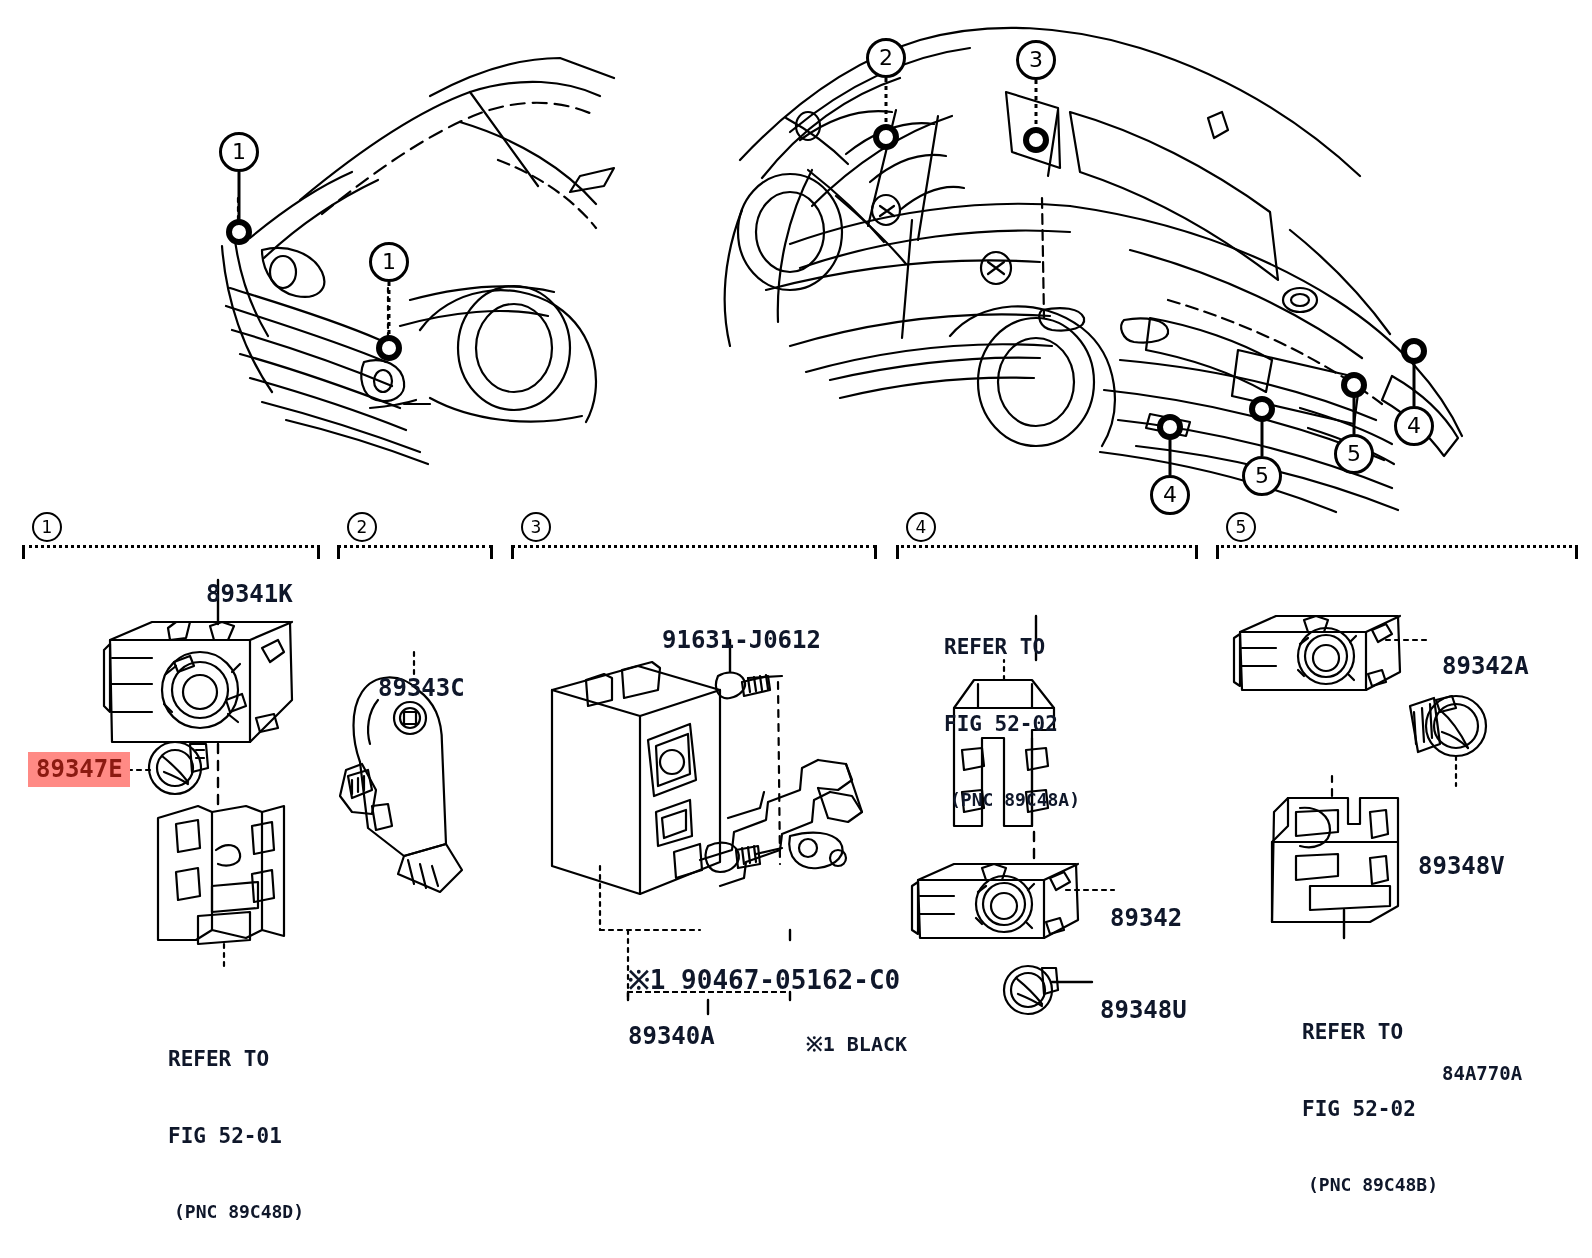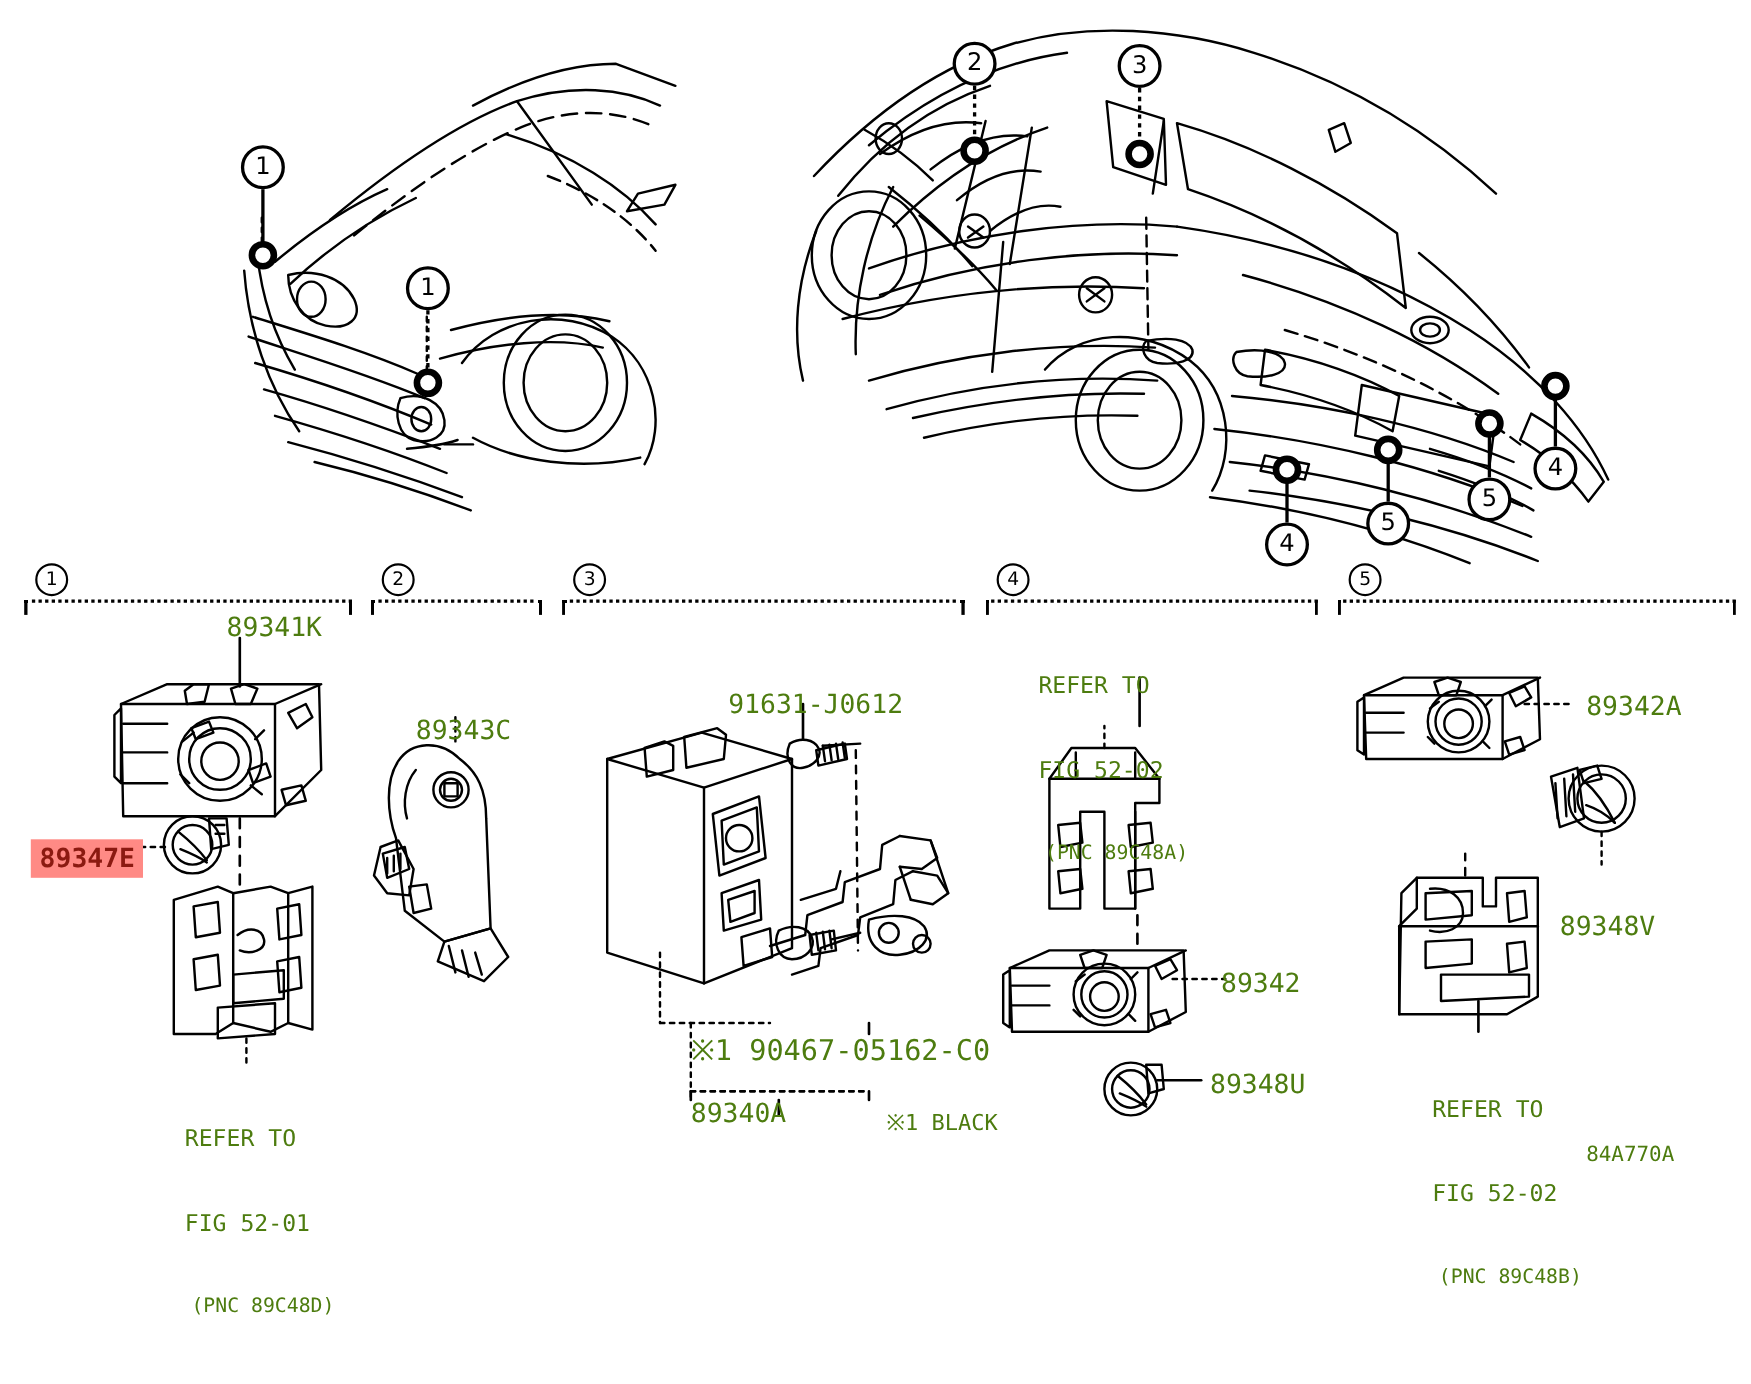--- a/index.html
+++ b/index.html
@@ -22,45 +22,45 @@
     position: absolute;
     left: 0; top: 0;
     width: 1592px; height: 1258px;
     pointer-events: none;
   }
 
   
   .lbl {
     position: absolute;
     font-family: "DejaVu Sans Mono", monospace;
-    font-weight: normal;
-    color: #4d7c0f;
+    font-weight: bold;
+    color: #0f172a;
     white-space: pre;
     letter-spacing: 0px;
     line-height: 1.22;
+    margin-top: 24px;
   }
   .pn      { font-size: 24px; }
   .pn-sm   { font-size: 26px; }
   .refer   { font-size: 21px; }
   .refer-s { font-size: 18px; }
   .note    { font-size: 20px; }
   .diagid  { font-size: 19px; }
 
   
   .hl {
     position: absolute;
     background: #ff8a85;
     color: #8b1a11;
     font-family: "DejaVu Sans Mono", monospace;
     font-weight: bold;
     font-size: 24px;
     padding: 5px 7px 6px 8px;
     white-space: pre;
     line-height: 1;
-    margin-top: 11px;
   }
 
   
   .circnum {
     position: absolute;
     width: 30px; height: 30px;
     border: 2px solid #000;
     border-radius: 50%;
     background: #fff;
     font-family: "DejaVu Sans", sans-serif;
@@ -507,21 +507,21 @@
   <div class="hl" style="left:28px;top:752px">89347E</div>
 
   <div class="lbl refer" style="left:168px;top:972px">
     <div>REFER TO</div>
     <div>FIG 52-01</div>
     <div class="refer-s" style="padding-left:6px">(PNC 89C48D)</div>
   </div>
 
   <div class="lbl pn" style="left:378px;top:650px">89343C</div>
 
-  <div class="lbl pn" style="left:662px;top:626px">91631-J0612</div>
+  <div class="lbl pn" style="left:662px;top:602px">91631-J0612</div>
   <div class="lbl pn-sm" style="left:628px;top:941px">※1 90467-05162-C0</div>
   <div class="lbl pn" style="left:628px;top:998px">89340A</div>
   <div class="lbl note" style="left:806px;top:1008px">※1 BLACK</div>
 
   <div class="lbl refer" style="left:944px;top:560px">
     <div>REFER TO</div>
     <div>FIG 52-02</div>
     <div class="refer-s" style="padding-left:6px">(PNC 89C48A)</div>
   </div>
   <div class="lbl pn" style="left:1110px;top:880px">89342</div>

